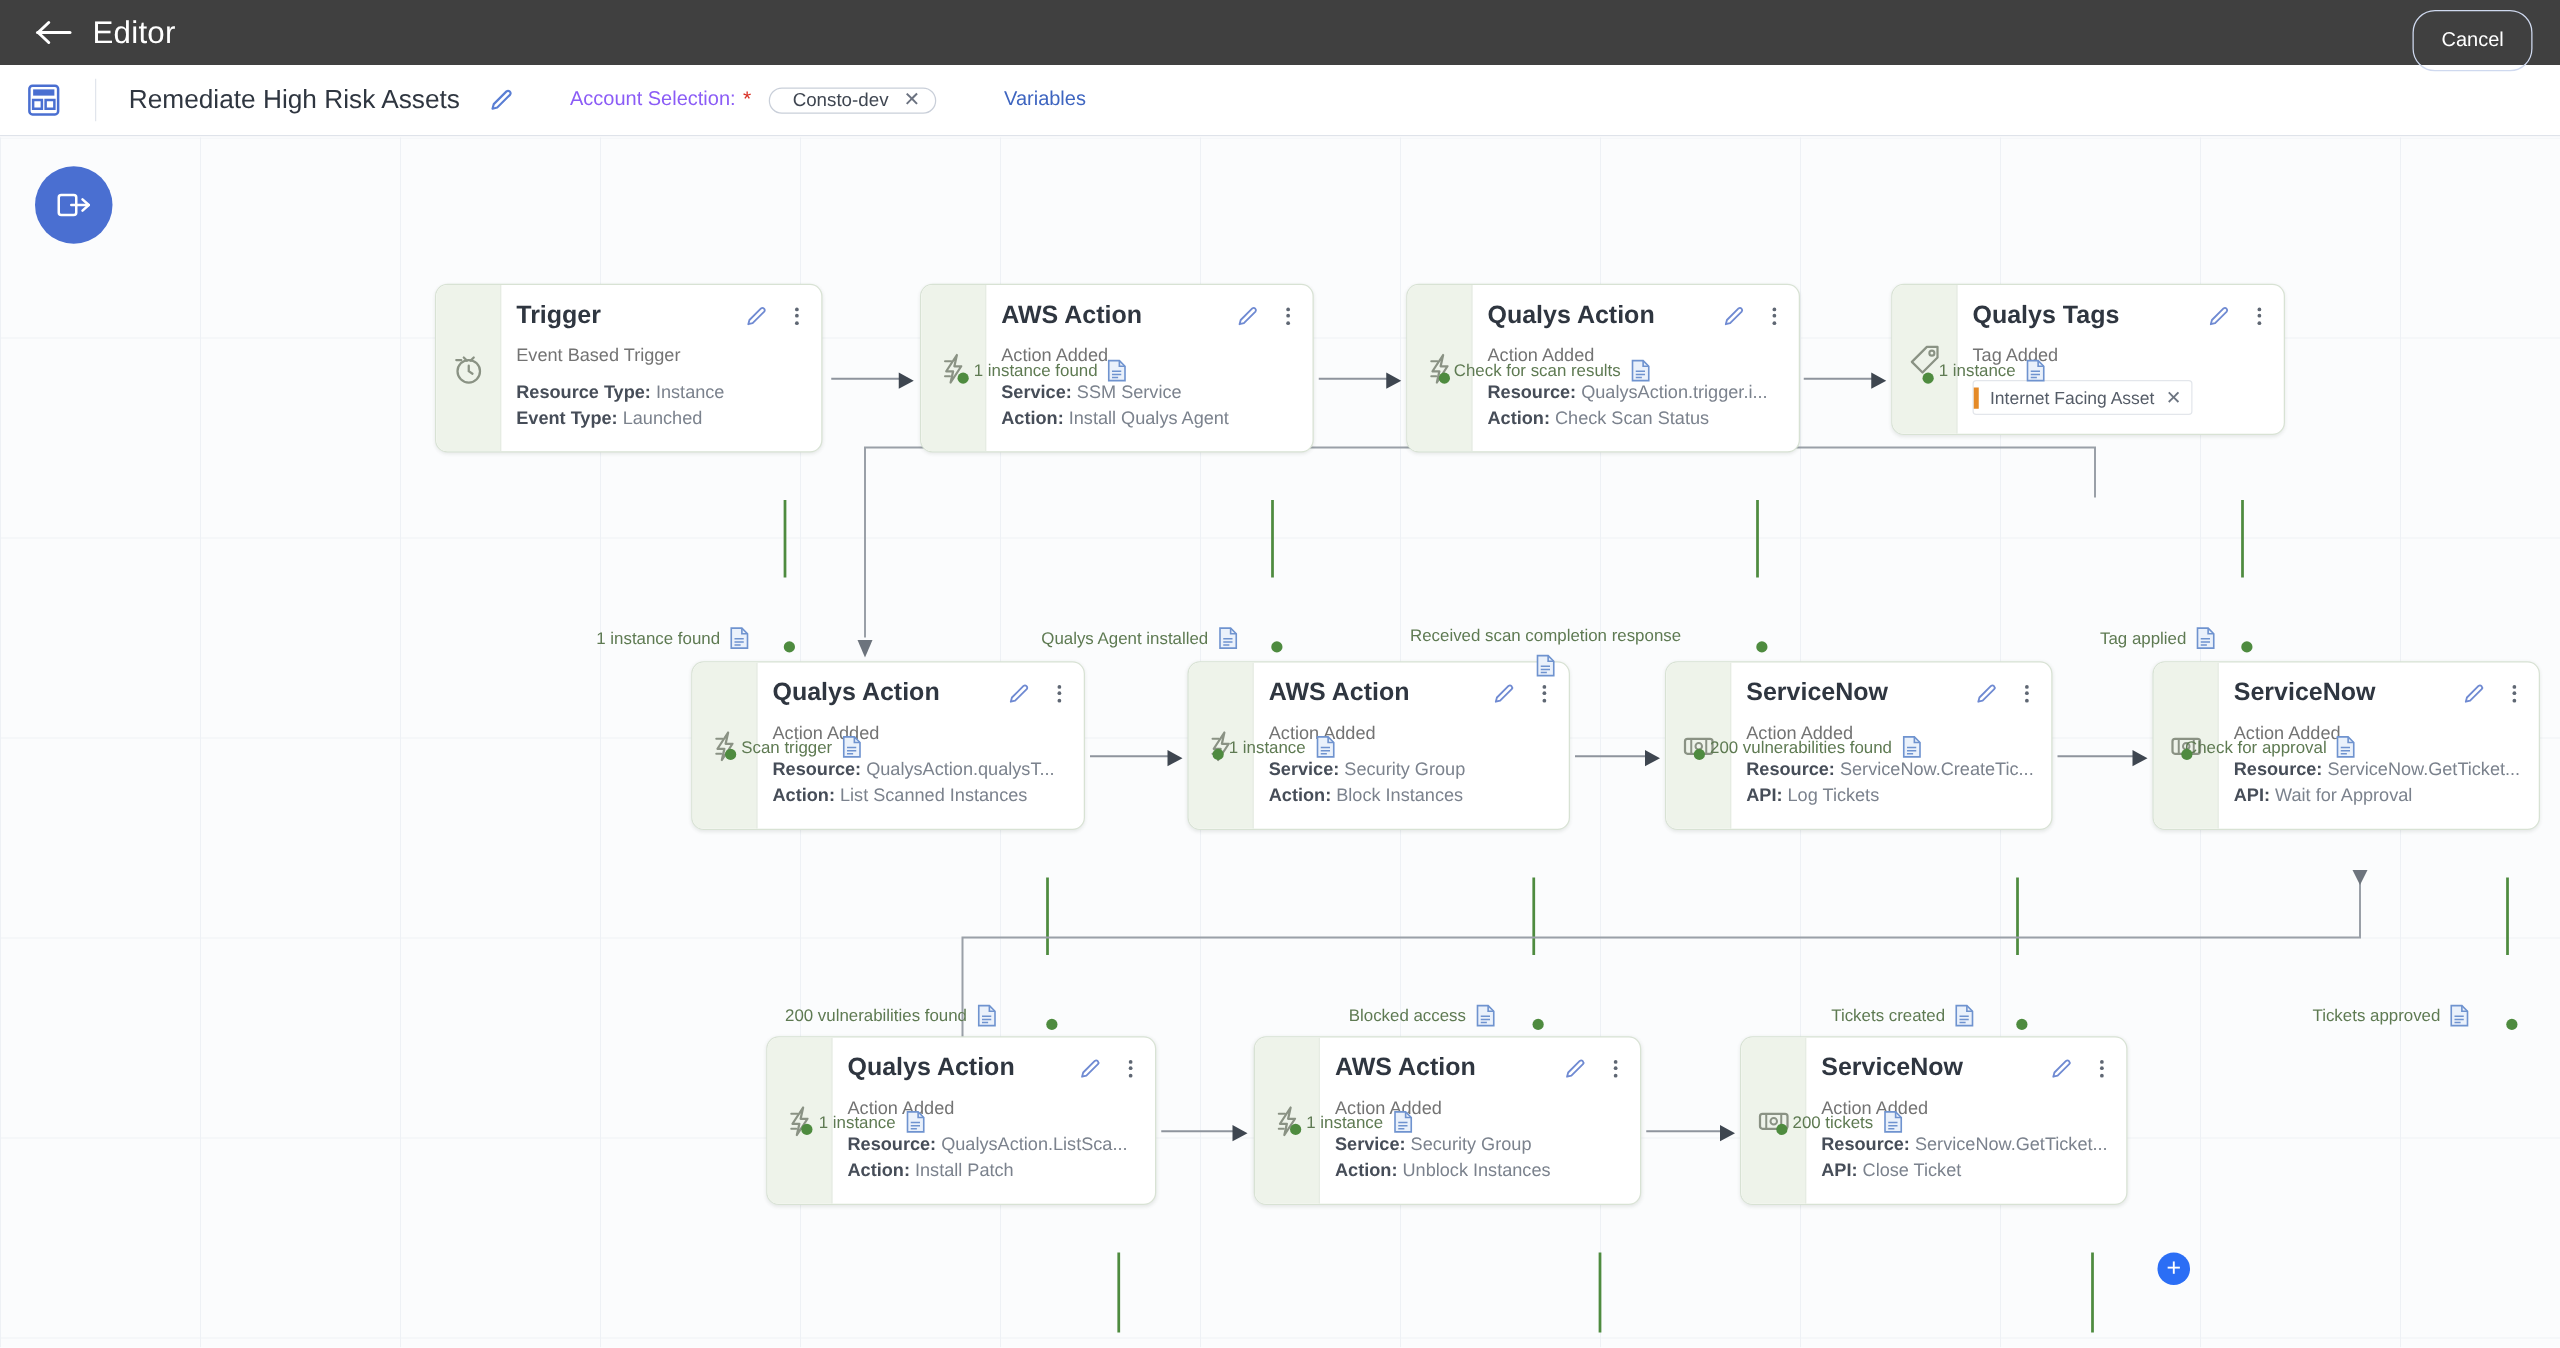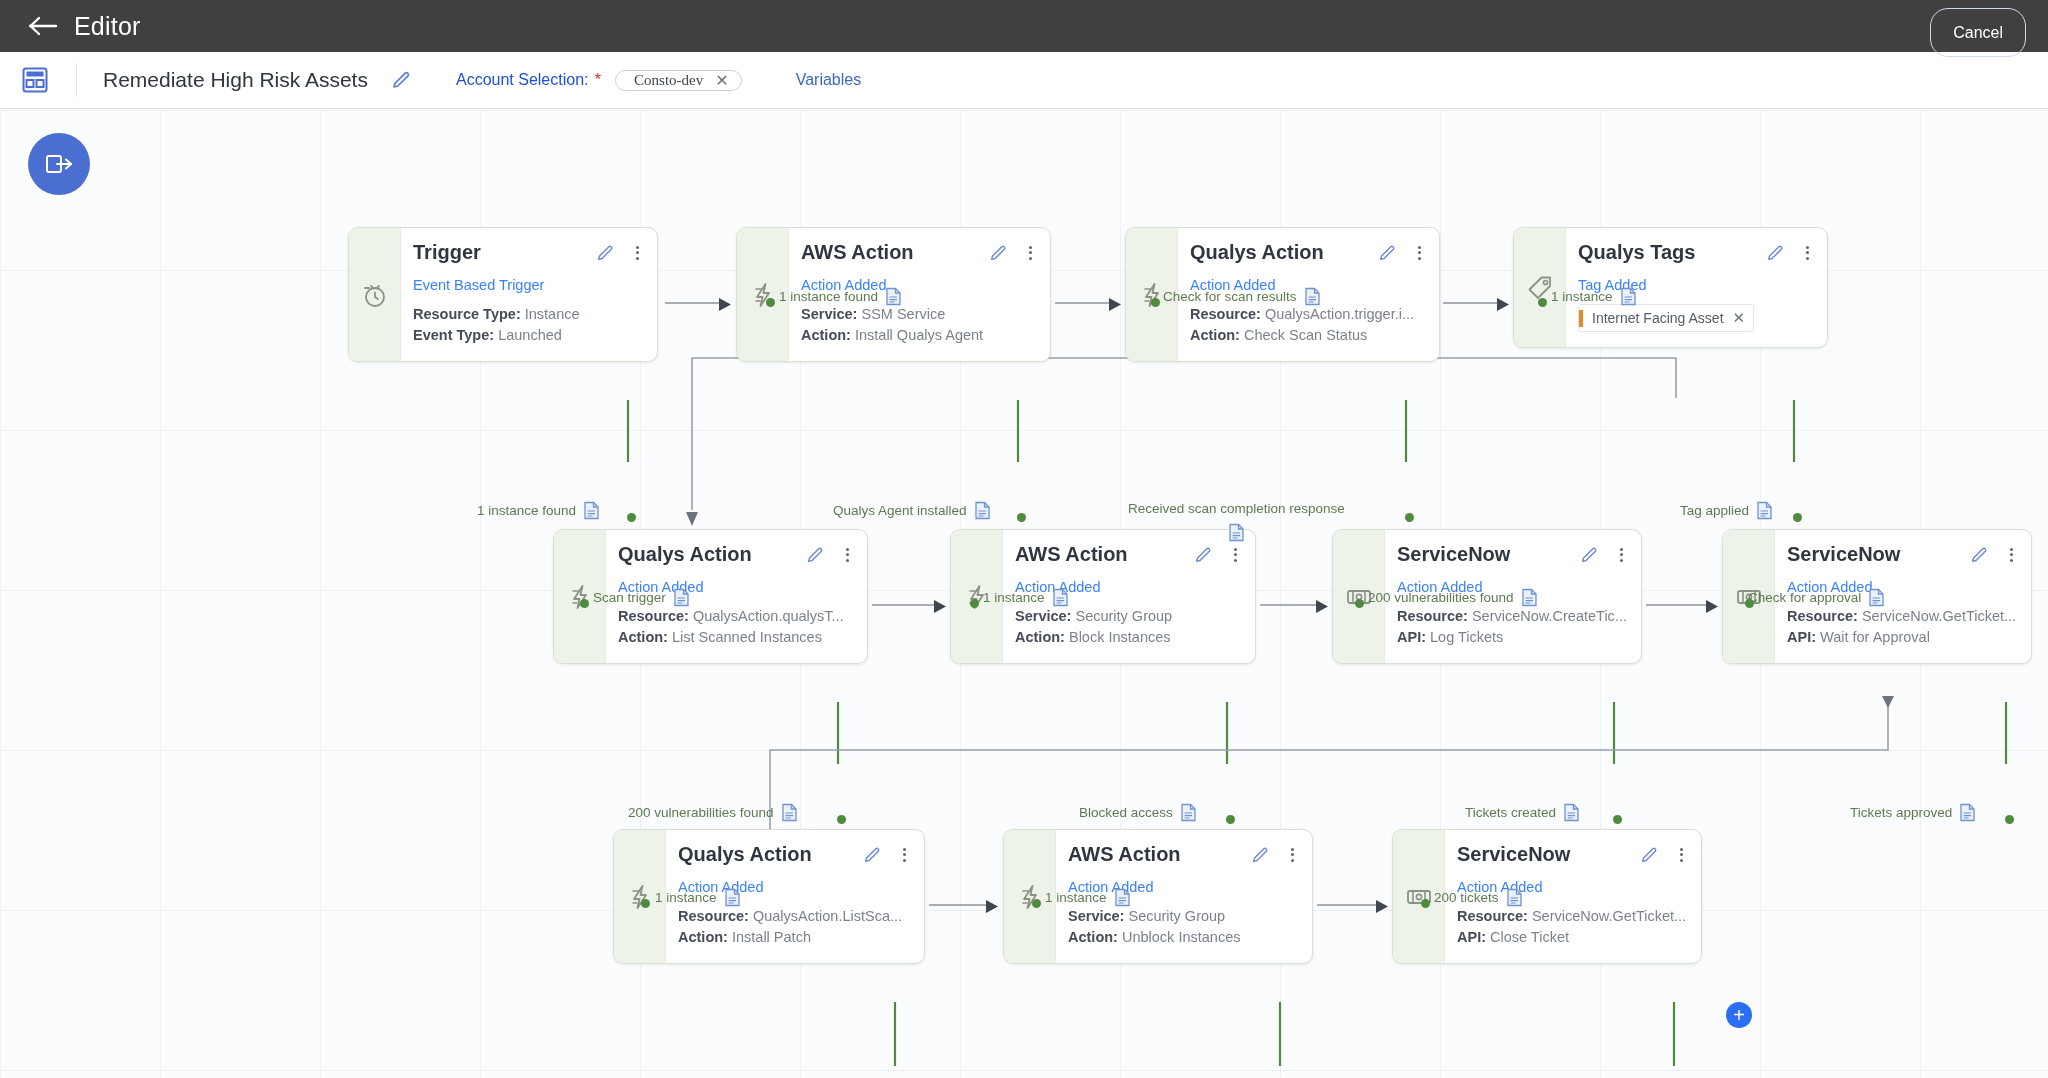--- a/index.html
+++ b/index.html
@@ -62,32 +62,31 @@
     font-size: 21px;
     color: #2f3640;
     padding: 0 22px 0 26px;
   }
   .pencil { cursor: pointer; display: inline-flex; }
   #account-block {
     display: flex; align-items: center;
     margin-left: 44px;
     font-size: 16px;
   }
-  #account-label { color: #1d4ed8; }
+  #account-label { color: #8b5cf6; }
   #account-required { color: #d93025; margin-left: 6px; font-size: 17px; }
   #account-chip {
     margin-left: 14px;
     border: 1px solid #c9cfd9;
     border-radius: 16px;
     height: 21px;
     padding: 0 12px 0 18px;
     display: flex; align-items: center; gap: 12px;
     font-size: 15px; color: #3f4651;
     cursor: pointer;
-    font-family: Liberation Serif, serif;
   }
   #account-chip .chipx { color: #6b7280; font-size: 16px; cursor: pointer; }
   #variables-link {
     margin-left: 54px;
     color: #3e65c0;
     font-size: 16px;
     cursor: pointer;
   }
 
   
@@ -171,21 +170,21 @@
     width: 16px; height: 18px;
     display: flex; flex-direction: column; align-items: center;
     justify-content: space-between;
     padding: 2px 0;
     cursor: pointer;
   }
   .kebab i { width: 3px; height: 3px; border-radius: 50%; background: #5f6773; display: block; }
   .node-sub {
     margin-top: 13px;
     font-size: 14.5px;
-    color: #3b82f6;
+    color: #737373;
   }
   .node-detail {
     margin-top: 11px;
     font-size: 14.5px;
     color: #7b828d;
     line-height: 1.45;
     white-space: nowrap;
     overflow: hidden;
     text-overflow: ellipsis;
   }

